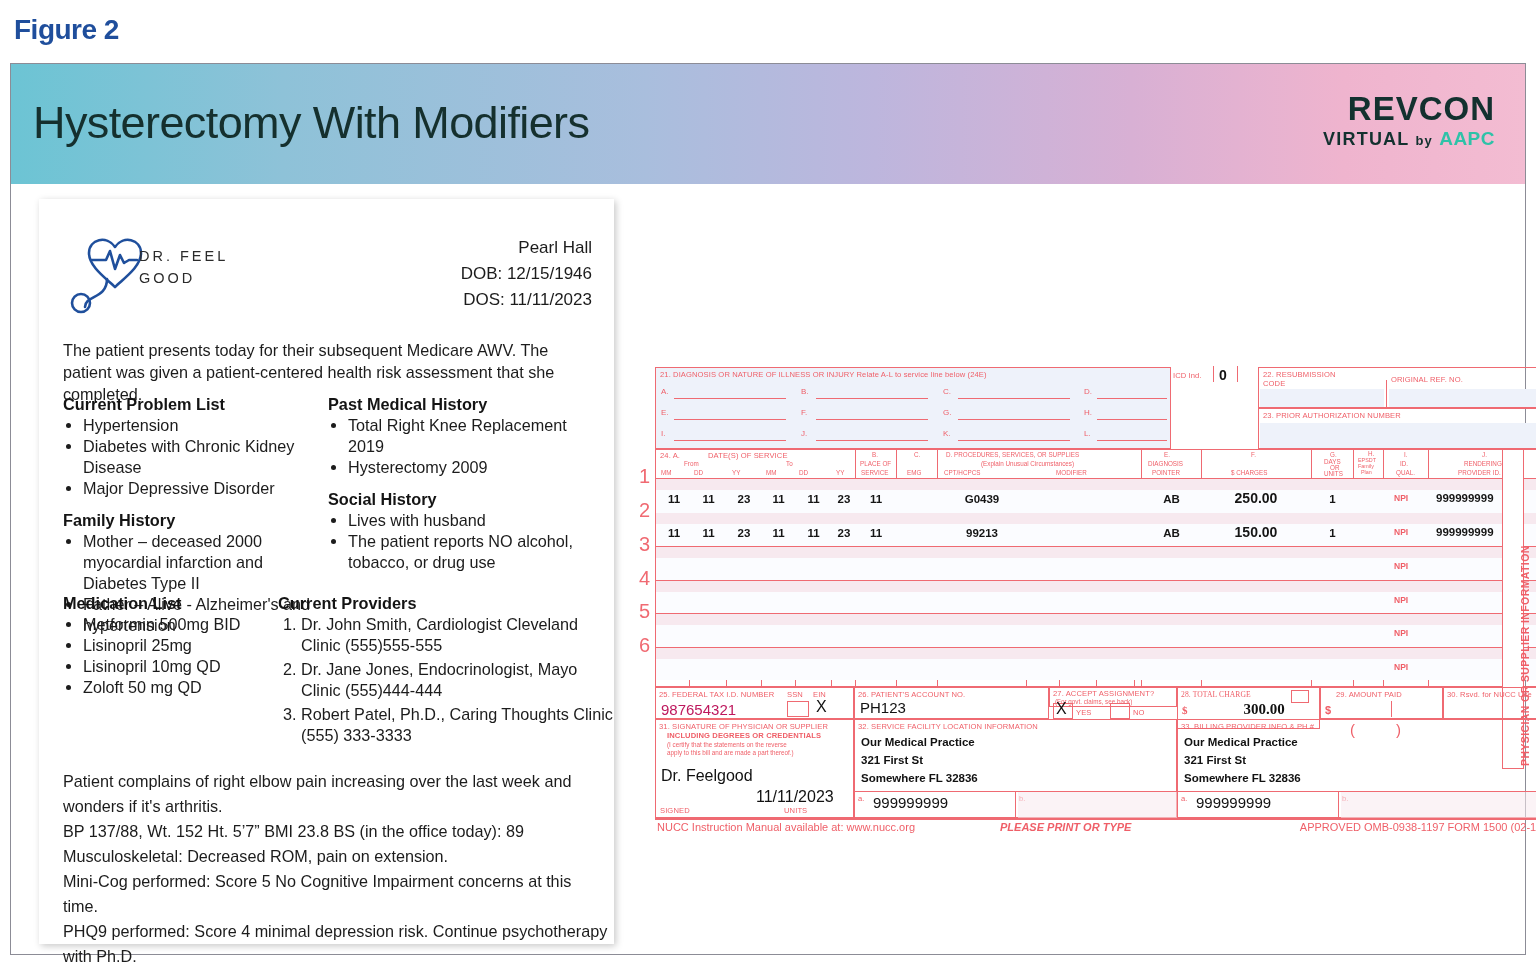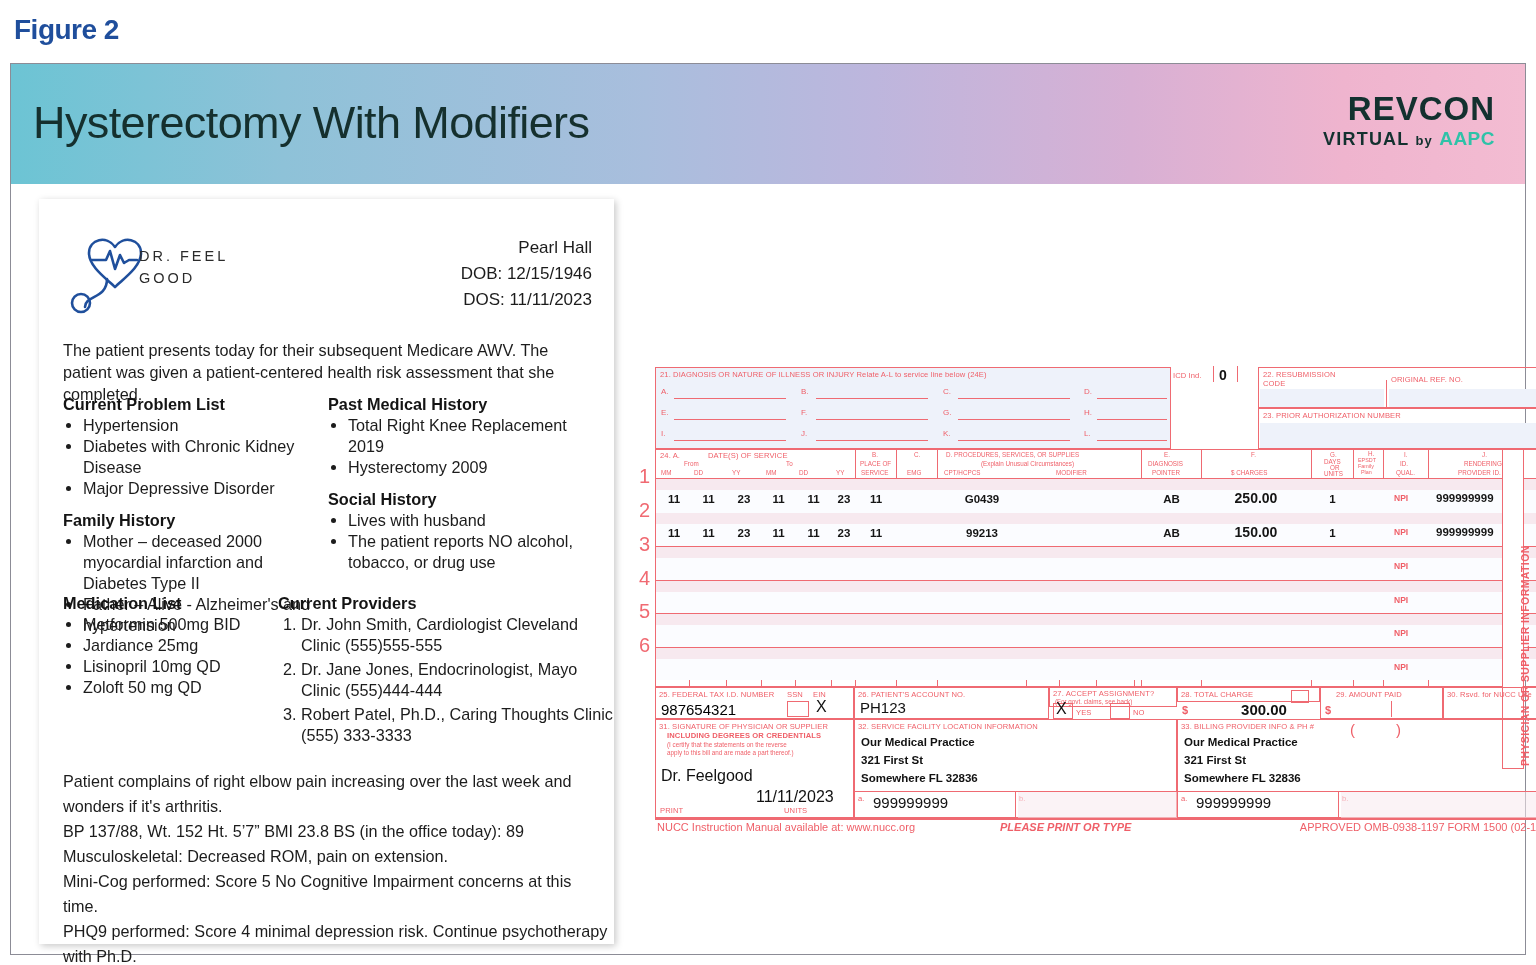--- a/index.html
+++ b/index.html
@@ -80,21 +80,21 @@
     position:absolute;left:639px;top:296px;width:873px;height:472px;
     background:#fff;
     font-family:"Liberation Sans",sans-serif;
     color:#e8575f;
   }
   .form *{box-sizing:border-box;}
   .fr{border:1px solid #ef6a72;}
   .lbl{font-size:7.6px;color:#ef5f68;letter-spacing:.1px;line-height:9px;}
   .lbl2{font-size:6.3px;color:#ef5f68;line-height:7.5px;}
   .val{color:#121212;font-size:14px;font-weight:normal;}
-  .valb{color:#000000;font-size:13px;font-weight:bold;}
+  .valb{color:#be185d;font-size:13px;font-weight:bold;}
   .shade{background:#eef2fa;}
   .pinkrow{background:#f7e9ef;}
   .whiterow{background:#fbfcff;}
 
   
   #box21{position:absolute;left:5px;top:7px;width:516px;height:82px;}
   #box21 .hdr{padding:2px 0 0 4px;}
   .dxline{position:absolute;font-size:8px;color:#ef5f68;}
   .dxfield{position:absolute;border-bottom:1.1px solid #ef6a72;background:#eef2fa;height:15px;}
   .dxval{position:absolute;font-size:15px;color:#111;margin-top:42px;}
@@ -190,21 +190,21 @@
         </ul>
       </div>
       <div style="clear:both"></div>
     </div>
 
     <div class="meds-row">
       <div class="meds-col">
         <h4 class="sec">Medication List</h4>
         <ul class="plain">
           <li>Metformin 500mg BID</li>
-          <li>Jardiance 25mg</li>
+          <li>Lisinopril 25mg</li>
           <li>Lisinopril 10mg QD</li>
           <li>Zoloft 50 mg QD</li>
         </ul>
       </div>
       <div class="prov-col">
         <h4 class="sec">Current Providers</h4>
         <ol class="prov">
           <li>Dr. John Smith, Cardiologist Cleveland Clinic (555)555-555</li>
           <li>Dr. Jane Jones, Endocrinologist, Mayo Clinic (555)444-444</li>
           <li>Robert Patel, Ph.D., Caring Thoughts Clinic (555) 333-3333</li>
@@ -437,21 +437,21 @@
       <div class="lbl" style="padding:1px 0 0 3px;">27. ACCEPT ASSIGNMENT?</div>
       <div class="lbl2" style="padding:0 0 0 5px;">(For govt. claims, see back)</div>
       <div style="position:absolute;left:3px;top:15px;width:20px;height:16px;border:1px solid #ef6a72;">
         <span style="font-size:16px;color:#111;position:absolute;left:2px;top:-4px;">X</span>
       </div>
       <div class="lbl" style="position:absolute;left:26px;top:20px;">YES</div>
       <div style="position:absolute;left:60px;top:15px;width:20px;height:16px;border:1px solid #ef6a72;"></div>
       <div class="lbl" style="position:absolute;left:83px;top:20px;">NO</div>
     </div>
 
-    <div class="bb" style="left:527px;top:327px;width:143px;height:15px;">
+    <div class="bb" style="left:527px;top:327px;width:143px;height:42px;font-family:Liberation Serif, serif;">
       <div class="lbl" style="padding:2px 0 0 3px;">28. TOTAL CHARGE</div>
       <div style="position:absolute;left:113px;top:2px;width:18px;height:13px;border:1px solid #ef6a72;"></div>
       <div class="lbl" style="position:absolute;left:4px;top:18px;font-size:11px;font-weight:bold;">$</div>
       <div style="position:absolute;left:38px;top:13px;width:96px;text-align:center;font-size:15px;color:#111;font-weight:bold;">300.00</div>
     </div>
 
     <div class="bb" style="left:670px;top:327px;width:123px;height:32px;">
       <div class="lbl" style="padding:2px 0 0 15px;">29. AMOUNT PAID</div>
       <div class="lbl" style="position:absolute;left:4px;top:18px;font-size:11px;font-weight:bold;">$</div>
       <div style="position:absolute;left:70px;top:13px;width:1px;height:16px;background:#ef6a72;"></div>
@@ -463,21 +463,21 @@
       <div style="position:absolute;left:2px;top:13px;width:100px;height:17px;"></div>
     </div>
 
     <div class="bb" style="left:5px;top:359px;width:199px;height:99px;">
       <div class="lbl" style="padding:2px 0 0 3px;">31. SIGNATURE OF PHYSICIAN OR SUPPLIER</div>
       <div class="lbl" style="padding:0 0 0 11px;font-weight:bold;">INCLUDING DEGREES OR CREDENTIALS</div>
       <div class="lbl2" style="padding:1px 0 0 11px;">(I certify that the statements on the reverse</div>
       <div class="lbl2" style="padding:0 0 0 11px;">apply to this bill and are made a part thereof.)</div>
       <div style="position:absolute;left:5px;top:47px;font-size:16px;color:#111;">Dr. Feelgood</div>
       <div style="position:absolute;left:100px;top:68px;font-size:16px;color:#111;">11/11/2023</div>
-      <div class="lbl" style="position:absolute;left:4px;bottom:2px;">PRINT</div>
+      <div class="lbl" style="position:absolute;left:4px;bottom:2px;">SIGNED</div>
       <div class="lbl" style="position:absolute;left:128px;bottom:2px;">UNITS</div>
     </div>
 
     <div class="bb" style="left:204px;top:359px;width:323px;height:99px;">
       <div class="lbl" style="padding:2px 0 0 3px;">32. SERVICE FACILITY LOCATION INFORMATION</div>
       <div style="position:absolute;left:6px;top:16px;font-size:11.5px;color:#111;font-weight:bold;">Our Medical Practice</div>
       <div style="position:absolute;left:6px;top:34px;font-size:11.5px;color:#111;font-weight:bold;">321 First St</div>
       <div style="position:absolute;left:6px;top:52px;font-size:11.5px;color:#111;font-weight:bold;">Somewhere FL 32836</div>
       <div style="position:absolute;left:0;top:71px;width:100%;height:27px;border-top:1px solid #ef6a72;">
         <div class="lbl" style="position:absolute;left:3px;top:2px;">a.</div>

